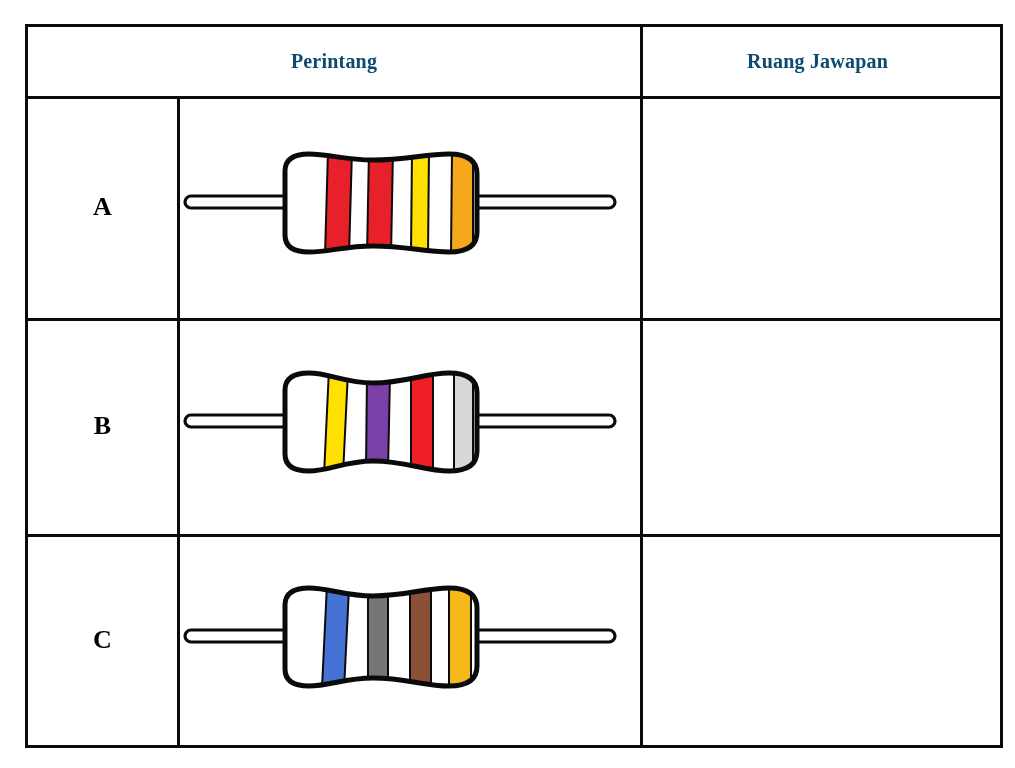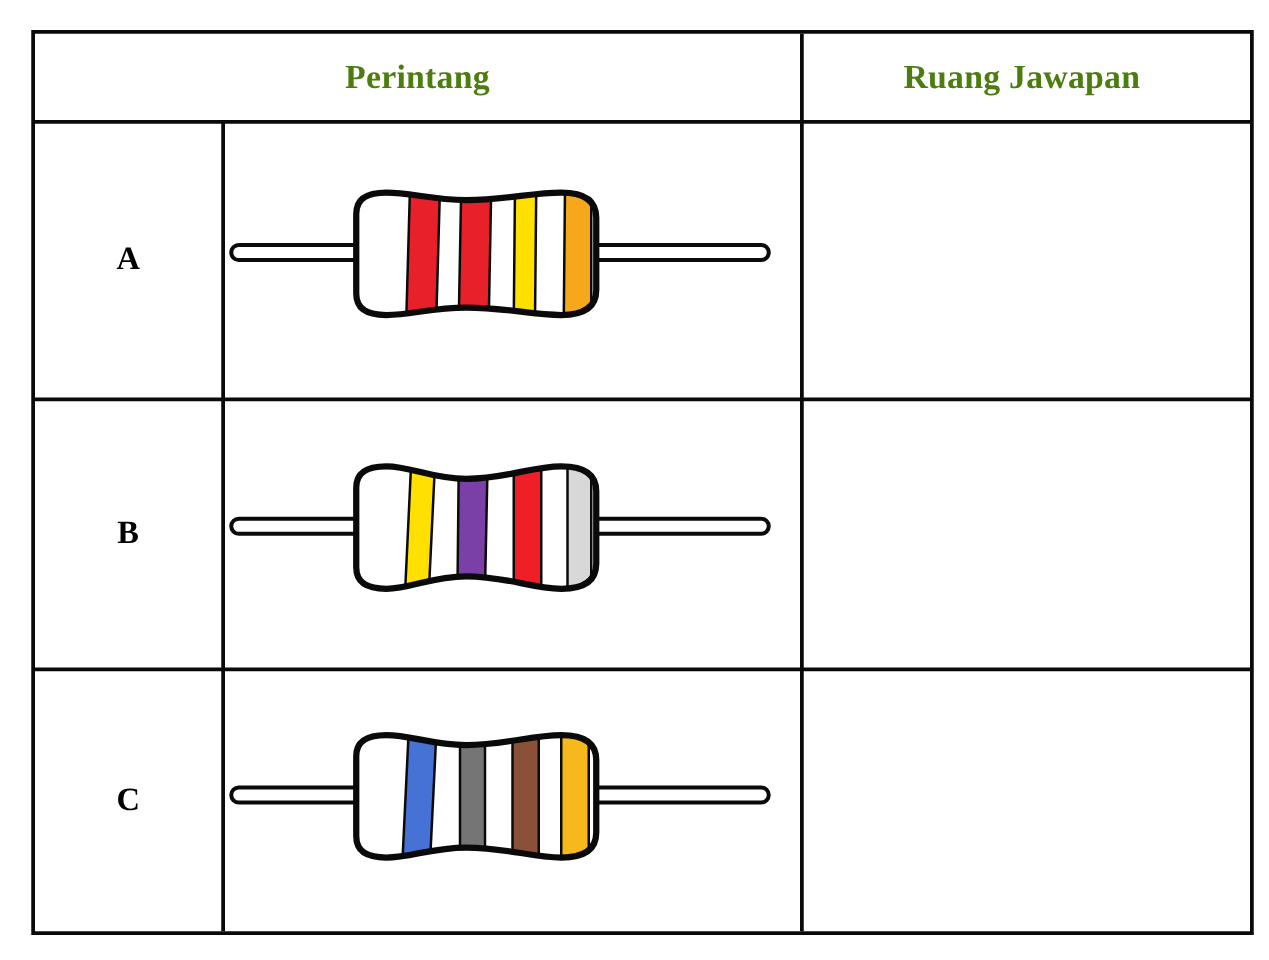--- a/index.html
+++ b/index.html
@@ -56,22 +56,22 @@
     height: 69px;
   }
   .hdr-cell {
     position: absolute;
     top: 0;
     height: 69px;
     display: flex;
     align-items: center;
     justify-content: center;
     font-weight: bold;
-    font-size: 27px;
-    color: #4d7c0f;
+    font-size: 20px;
+    color: #0c4a6e;
     letter-spacing: 0.2px;
   }
   .hdr-perintang { left: 0; width: 612px; }
   .hdr-jawapan   { left: 608px; width: 363px; text-align: right; }
 
   
   .row-label {
     position: absolute;
     left: 0;
     width: 149px;

